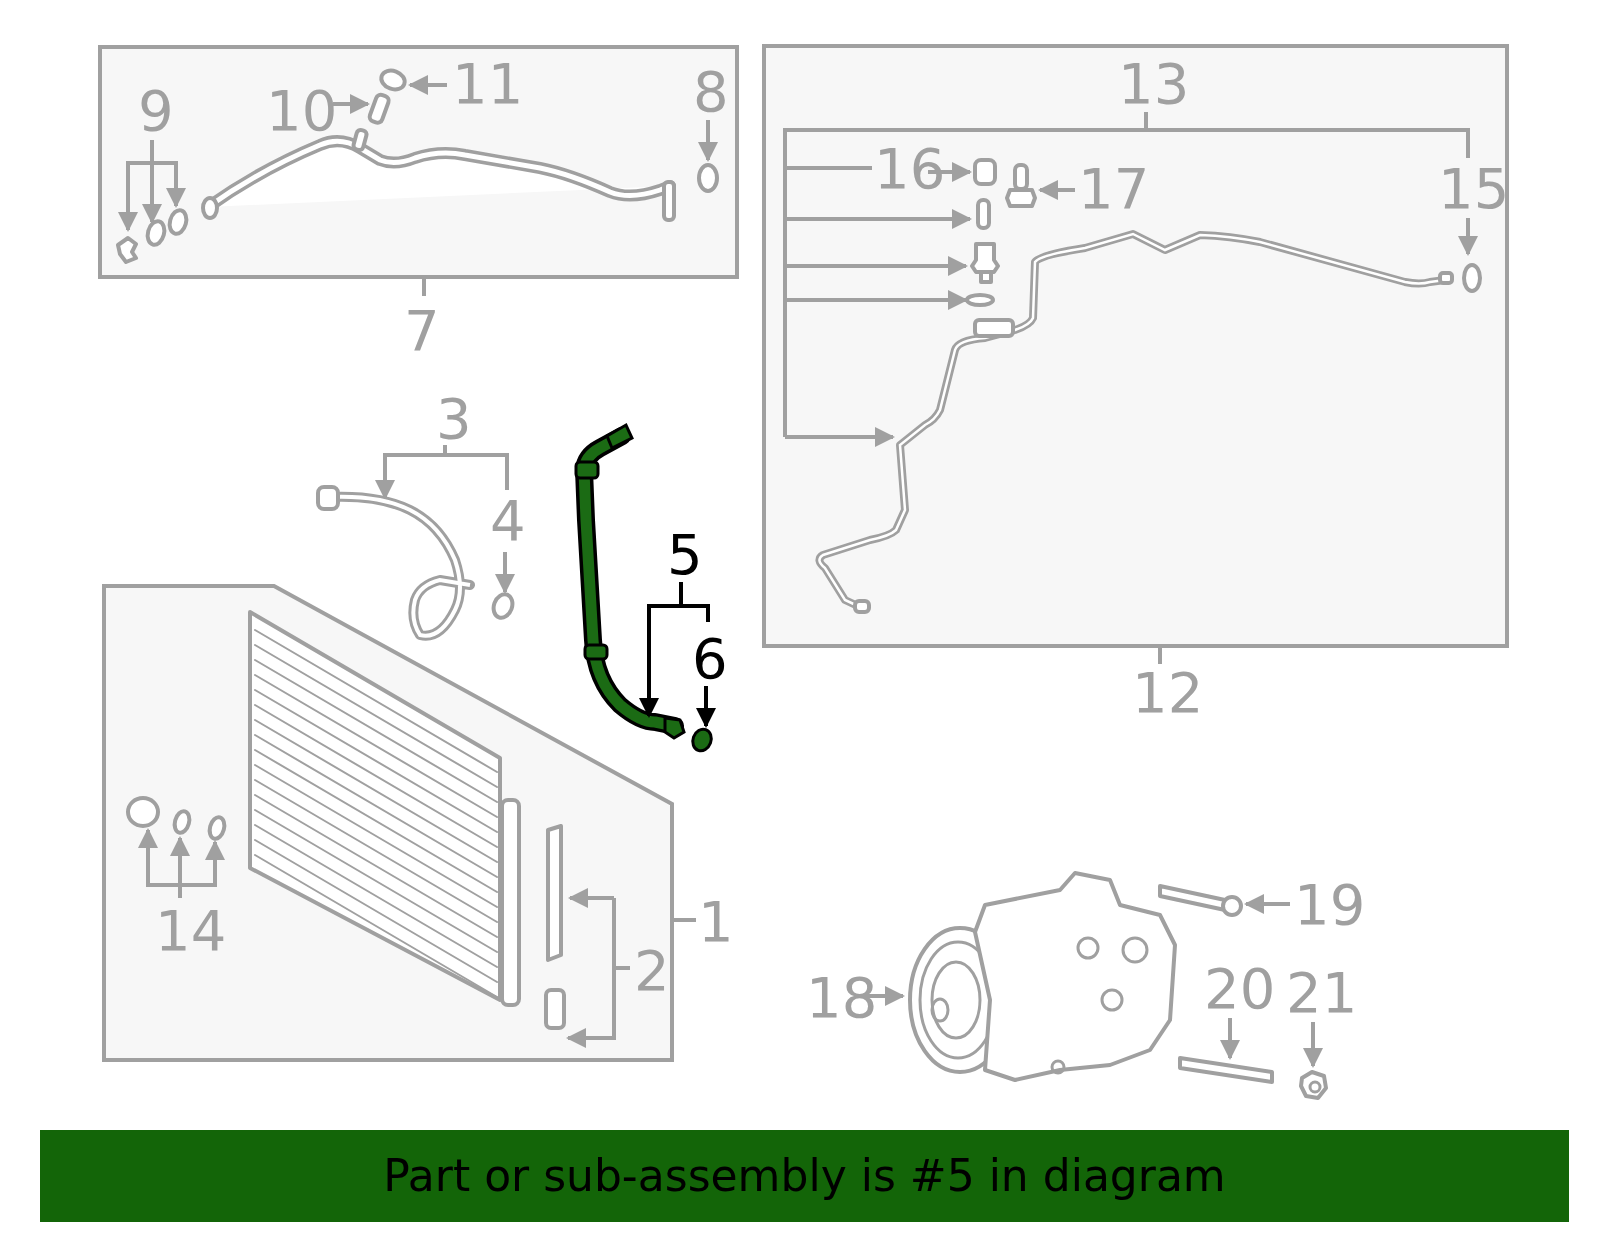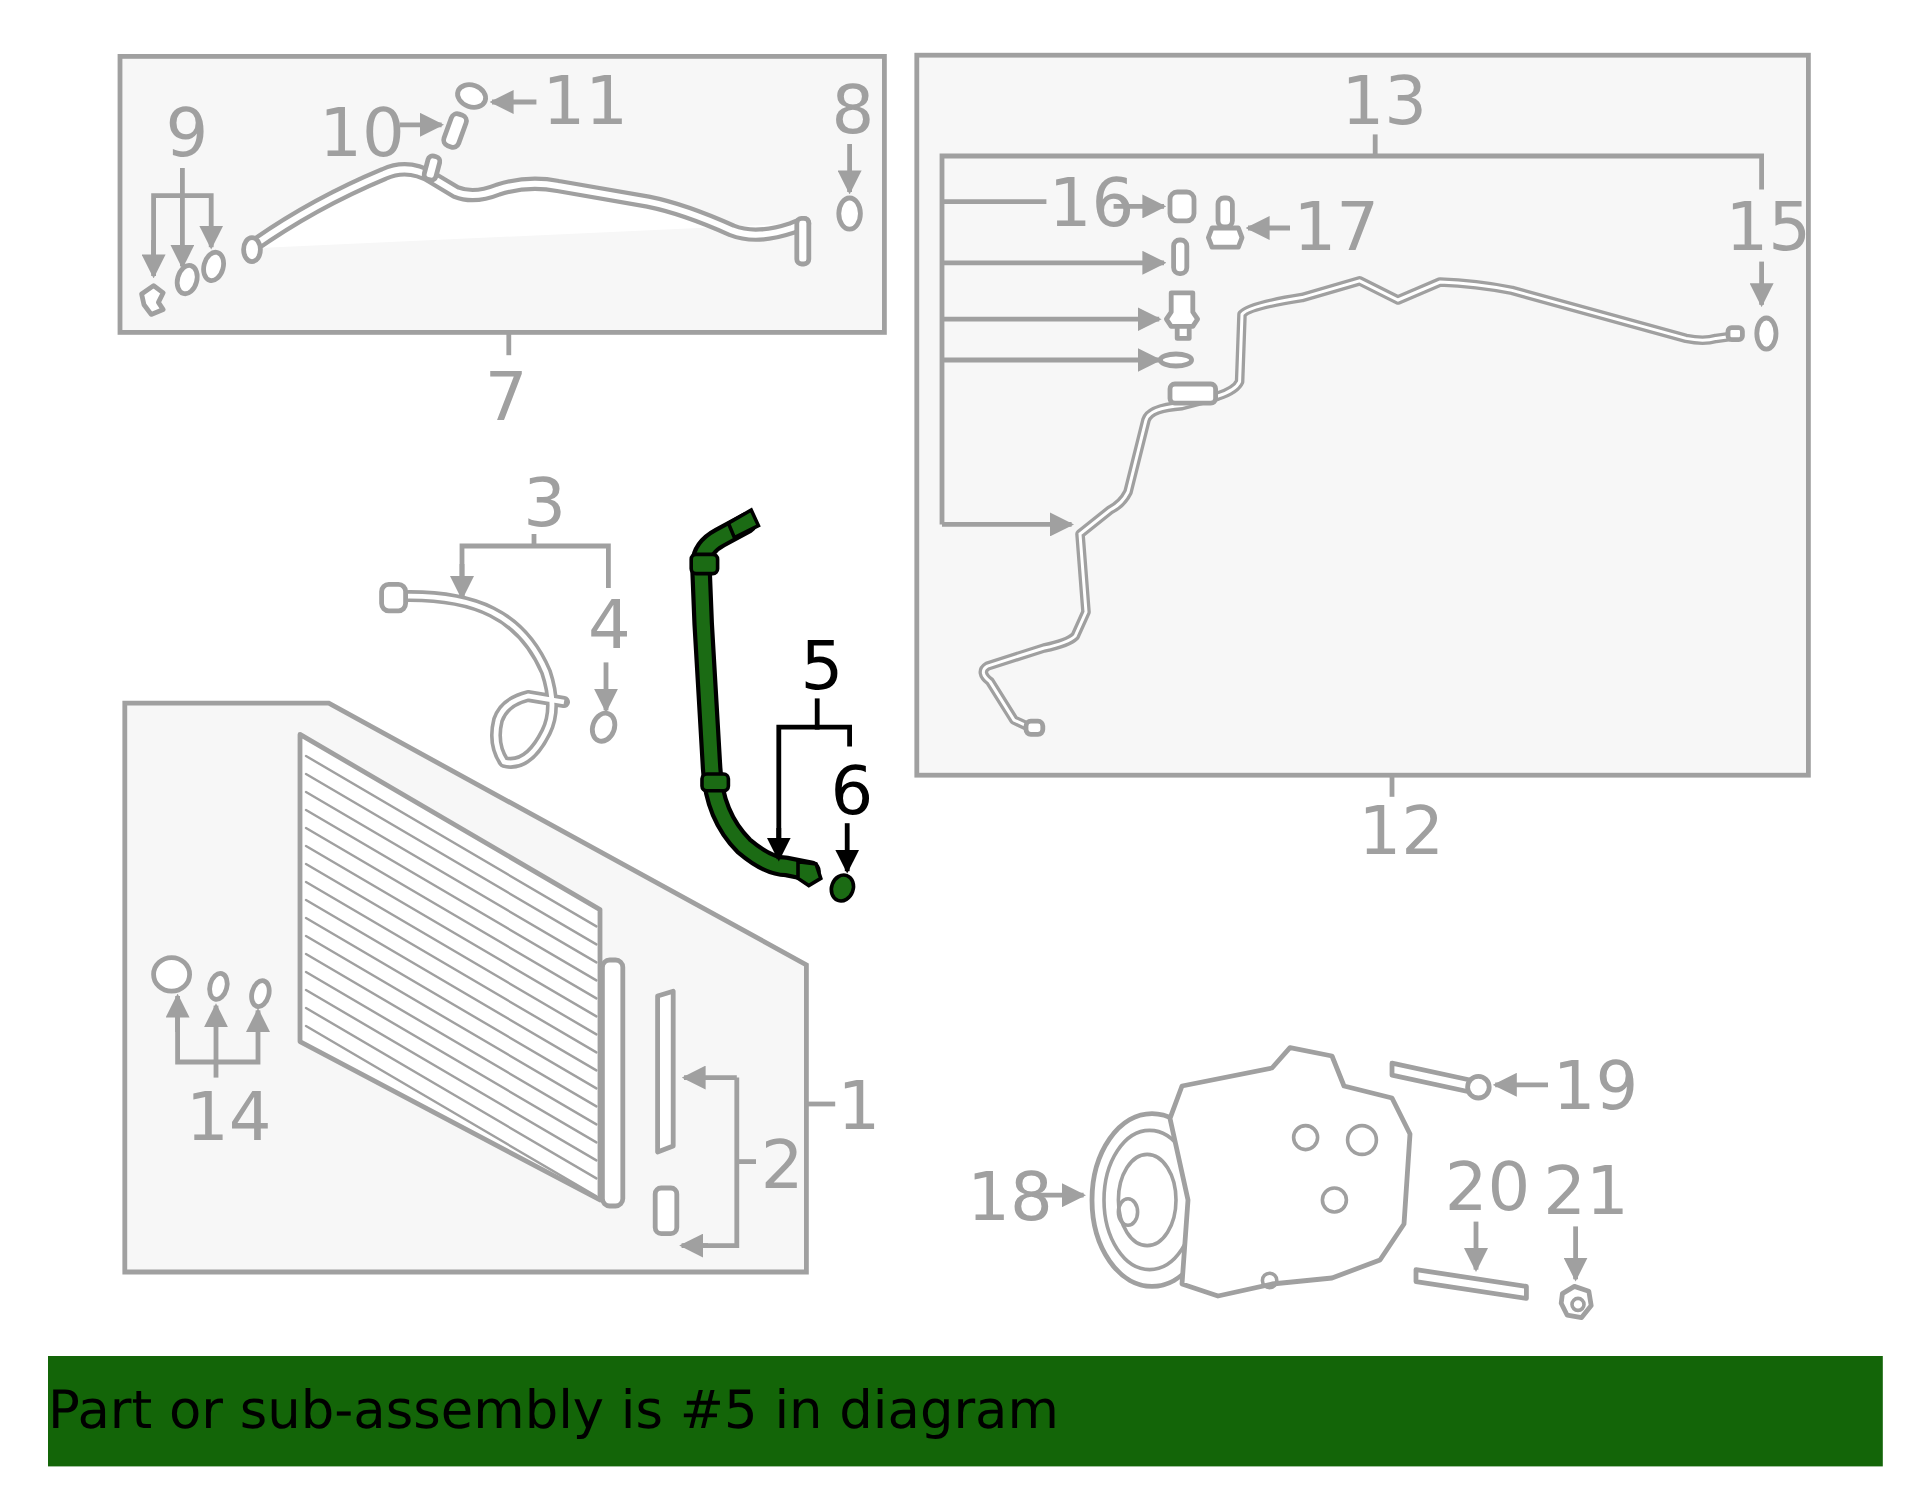--- a/index.html
+++ b/index.html
@@ -9,21 +9,21 @@
   .box { fill: #f7f7f7; stroke: #a0a0a0; stroke-width: 4; }
   .ln { fill: none; stroke: #a0a0a0; stroke-width: 4; }
   .part { fill: #ffffff; stroke: #a0a0a0; stroke-width: 4; stroke-linejoin: round; stroke-linecap: round; }
   .part-thin { fill: none; stroke: #a0a0a0; stroke-width: 3; stroke-linecap: round; stroke-linejoin: round; }
   .lbl { fill: #a0a0a0; font-size: 56px; font-family: "DejaVu Sans", sans-serif; }
   .lbl-hi { fill: #000000; font-size: 56px; font-family: "DejaVu Sans", sans-serif; }
   .blk { fill: none; stroke: #000; stroke-width: 4; }
   .hose { fill: none; stroke: #000; stroke-width: 18; stroke-linecap: round; stroke-linejoin: round; }
   .hose-in { fill: none; stroke: #1b6b14; stroke-width: 11; stroke-linecap: round; stroke-linejoin: round; }
   .banner { position: absolute; left: 40px; top: 1130px; width: 1529px; height: 92px;
-            background: #136508; display: flex; flex-direction: column; 
+            background: #136508; display: flex; flex-direction: column; align-items: center;
             justify-content: center; }
   .banner-line { color: #000; font-size: 44px; line-height: 50px;
                  font-family: "DejaVu Sans", sans-serif; letter-spacing: 0px; }
 </style>
 </head>
 <body>
 
 <svg id="diagram" viewBox="0 0 1600 1249" xmlns="http://www.w3.org/2000/svg">
   <defs>
     <marker id="arrG" viewBox="0 0 10 10" refX="9" refY="5" markerWidth="5" markerHeight="5" orient="auto-start-reverse">

